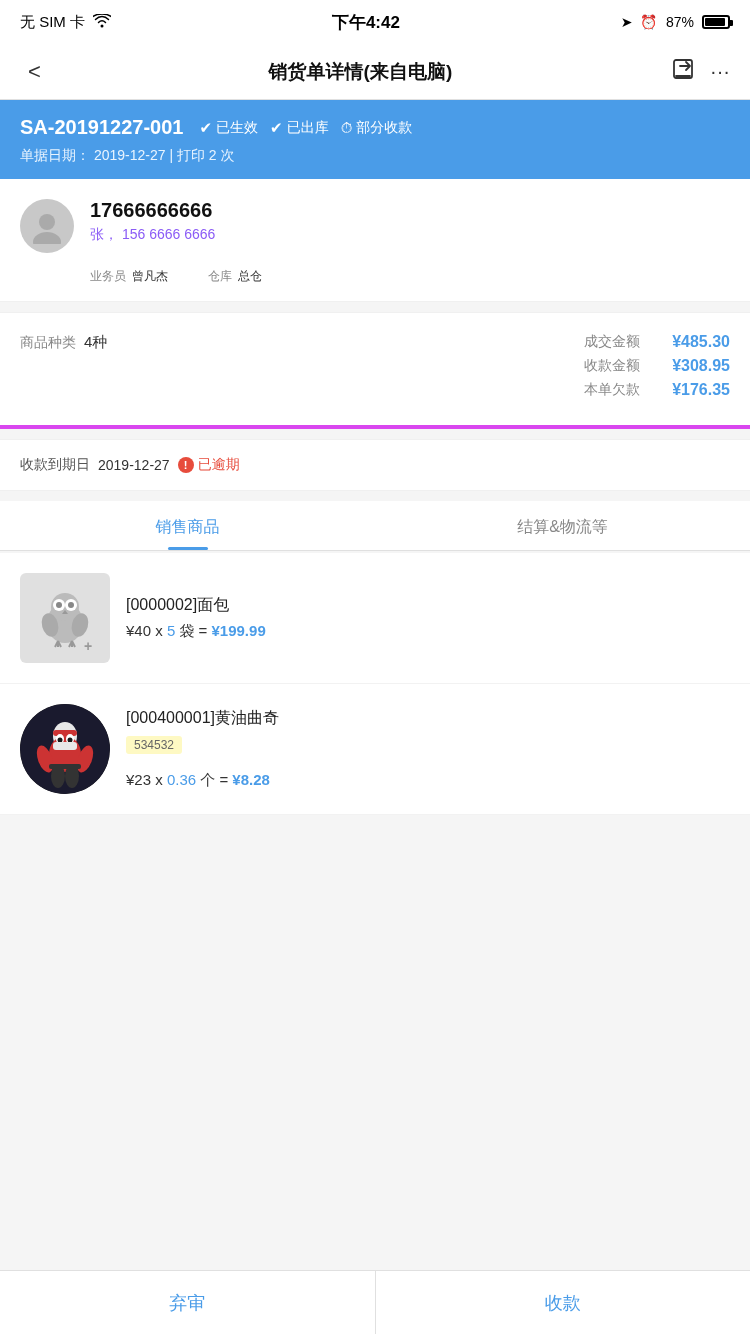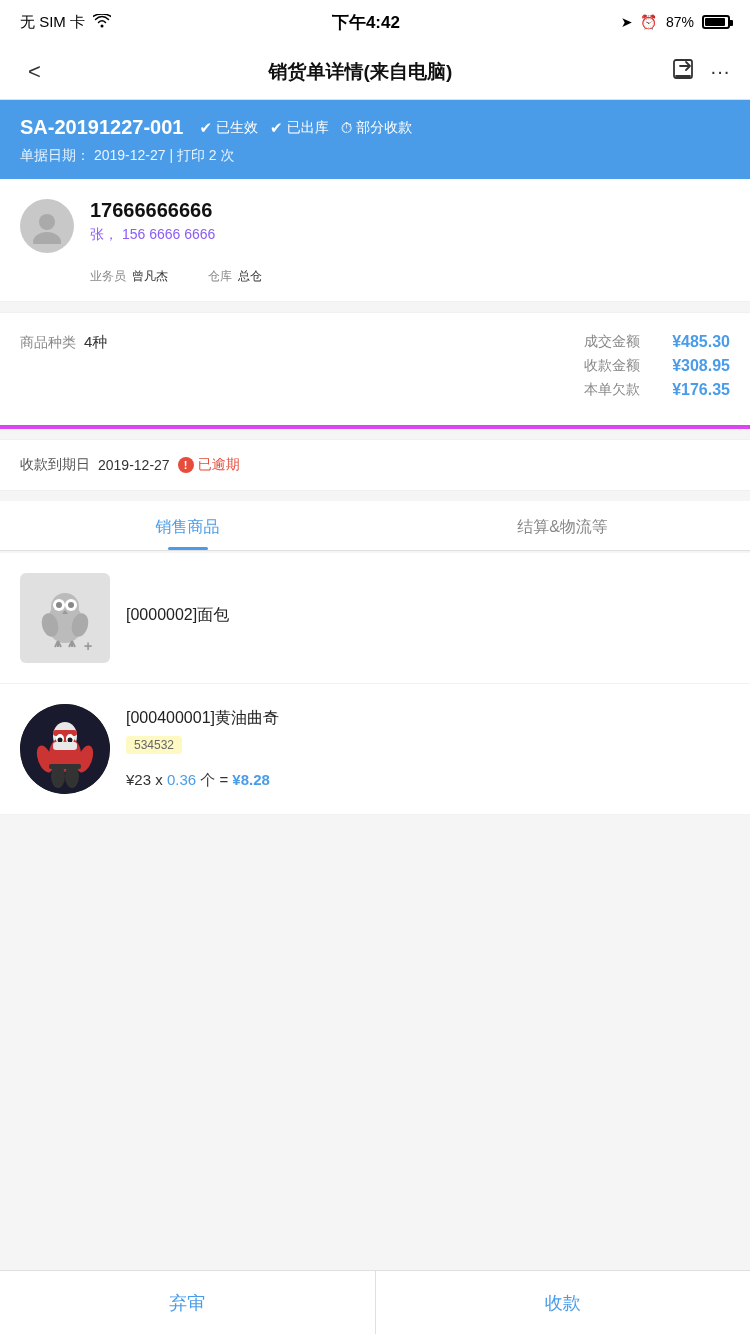--- a/index.html
+++ b/index.html
@@ -513,20 +513,28 @@
         <line x1="42" y1="58" x2="42" y2="64" stroke="#999" stroke-width="2"></line>
         <line x1="42" y1="58" x2="45" y2="64" stroke="#999" stroke-width="2"></line>
 
         <text x="54" y="68" font-size="14" fill="#999" font-weight="bold">+</text>
       </svg>
     </div>
     <div class="product-info">
       <div class="product-name">
         <span>[0000002]</span><span>面包</span>
       </div>
+      <div class="product-price">
+        <span>¥40</span>
+        <span> x </span>
+        <span class="price-qty">5</span>
+        <span>袋</span>
+        <span> = </span>
+        <span class="price-highlight">¥199.99</span>
+      </div>
     </div>
   </div>
 
   <div class="product-item">
     <div class="product-circle">
       <svg width="90" height="90" viewBox="0 0 90 90" fill="none" xmlns="http://www.w3.org/2000/svg">
         <circle cx="45" cy="45" r="45" fill="#1a1a2e"></circle>
 
         <ellipse cx="45" cy="32" rx="12" ry="14" fill="#e8e8e8"></ellipse>
         <ellipse cx="45" cy="50" rx="16" ry="18" fill="#cc3333"></ellipse>

